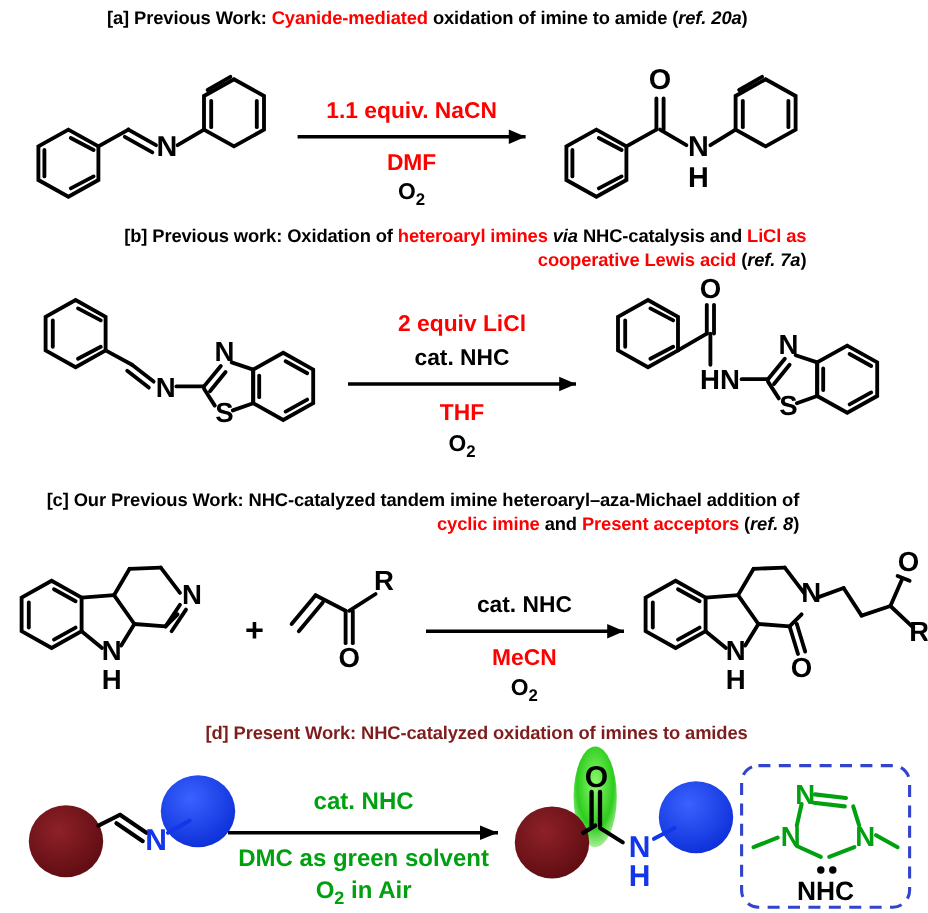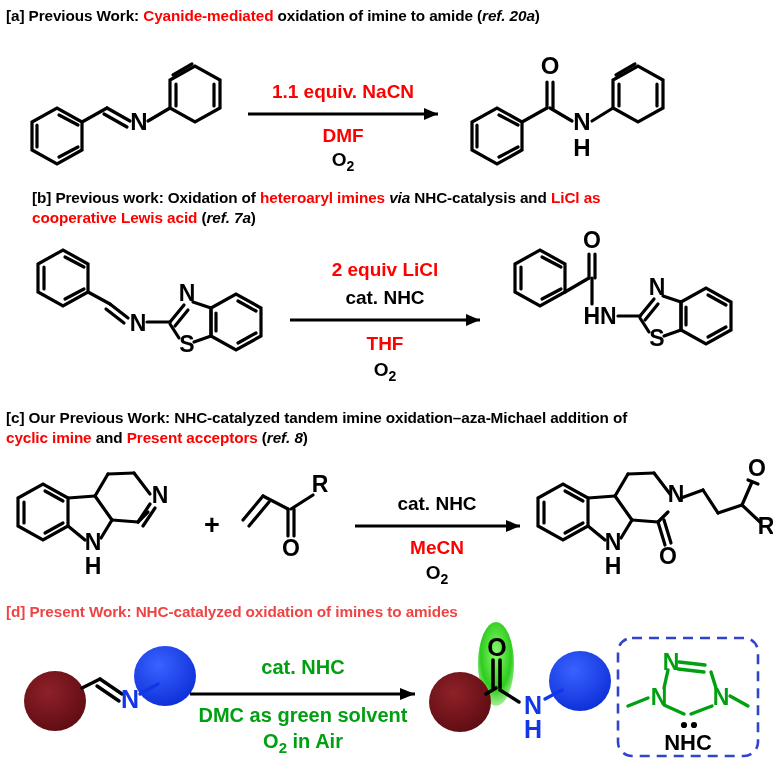--- a/index.html
+++ b/index.html
@@ -1,22 +1,22 @@
 <!DOCTYPE html>
 <html><head>
 <meta charset="utf-8">
 <style>
   html,body{margin:0;padding:0;background:#ffffff;}
   body{width:773px;height:761px;position:relative;overflow:hidden;
        font-family:"Liberation Sans",sans-serif;}
-  .panel{position:absolute;left:0;width:629px;}
+  .panel{position:absolute;left:0;width:629px;text-align:right;}
   .hd{font-weight:bold;font-size:15.3px;color:#000;line-height:1.30;
       letter-spacing:-0.1px;padding:0 6px;}
   .hd .r{color:#ff0000;}
-  .hd .g{color:#ef4444;}
+  .hd .g{color:#7f1d1d;}
   .hd .i{font-style:italic;}
   .scheme{position:relative;}
   svg{display:block;overflow:visible;}
   text{font-family:"Liberation Sans",sans-serif;font-weight:bold;}
 </style>
 </head>
 <body>
 
 <div class="panel" style="top:6px;height:165px;">
   <div class="hd">
@@ -152,21 +152,21 @@
     <text x="592" y="20" font-size="23" text-anchor="middle" fill="#000">O</text>
     <text x="600" y="96" font-size="23" text-anchor="middle" fill="#000">HN</text>
     <text x="657" y="67" font-size="23" text-anchor="middle" fill="#000">N</text>
     <text x="657" y="118" font-size="23" text-anchor="middle" fill="#000">S</text>
   </svg>
   </div>
 </div>
 
 <div class="panel" style="top:408px;height:180px;">
   <div class="hd" style="width:660px;">
-    <span>[c] Our Previous Work:  NHC-catalyzed tandem imine oxidation–aza-Michael addition of </span><span class="r">cyclic imine</span><span> and </span><span class="r">Present acceptors</span><span> (</span><span class="i">ref. 8</span><span>)</span>
+    <span>[c] Our Previous Work:  NHC-catalyzed tandem imine heteroaryl–aza-Michael addition of </span><span class="r">cyclic imine</span><span> and </span><span class="r">Present acceptors</span><span> (</span><span class="i">ref. 8</span><span>)</span>
   </div>
 
   <div class="scheme" style="margin-top:2px;">
   <svg width="773" height="135" viewBox="0 0 773 135">
     <g fill="none" stroke="#000" stroke-width="3.2" stroke-linecap="round">
 
       <polygon points="18,48 18,76 43,90 68,76 68,48 43,34"></polygon>
       <line x1="24" y1="52" x2="24" y2="73"></line>
       <line x1="45" y1="83" x2="63" y2="73"></line>
       <line x1="45" y1="41" x2="63" y2="51"></line>

